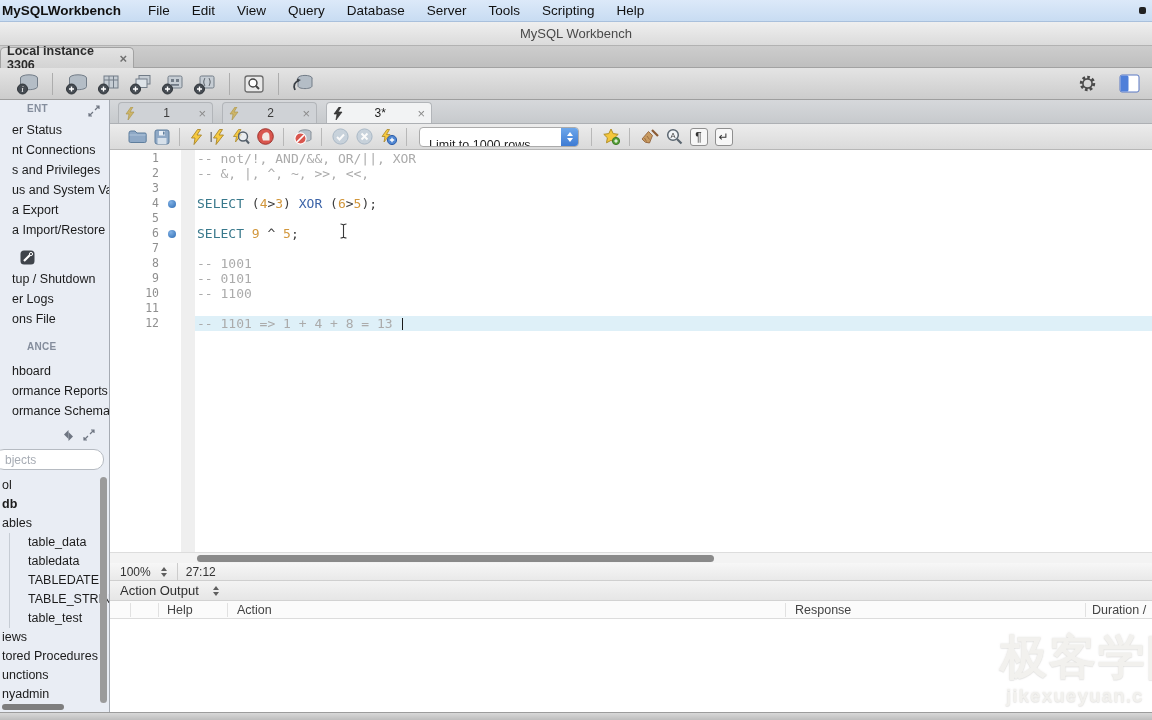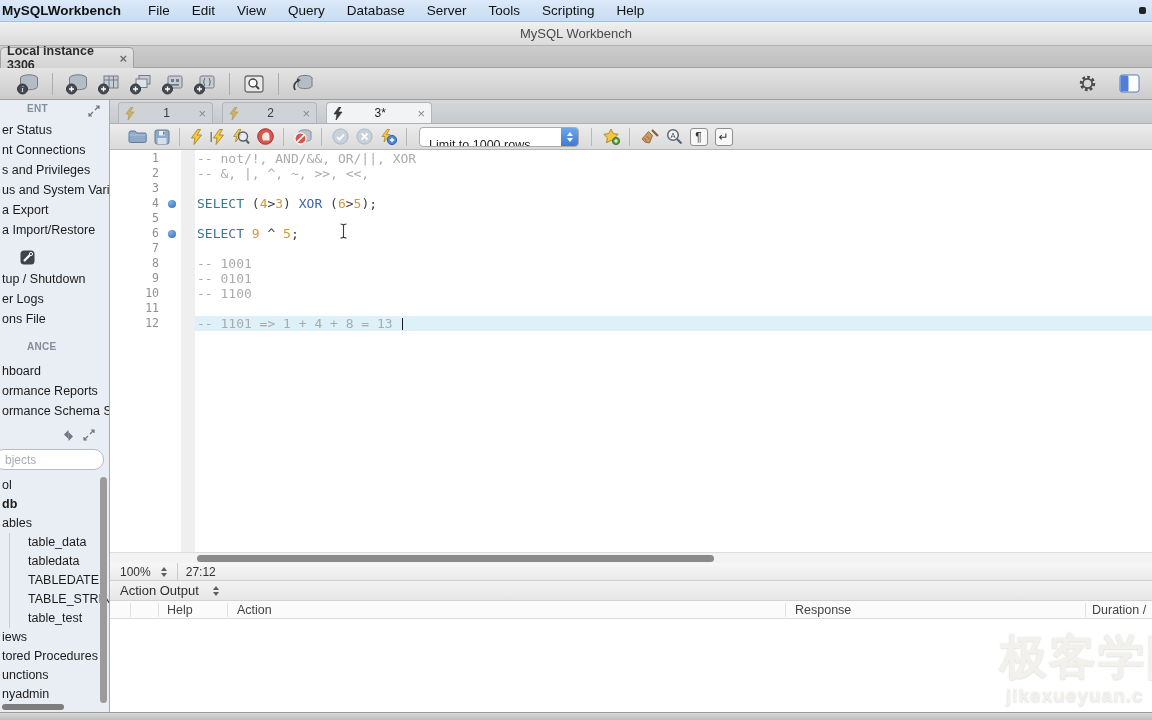--- a/index.html
+++ b/index.html
@@ -34,21 +34,21 @@
     display:flex;align-items:center;padding-left:12px;}
   .mti{display:inline-flex;align-items:center;justify-content:center;margin:0 4px;}
   .msep{width:1px;height:22px;background:#ADADAD;margin:0 8px;}
   #mt-right{margin-left:auto;display:flex;align-items:center;gap:14px;padding-right:8px;}
 
   
   #sidebar{position:absolute;left:0;top:100px;width:110px;height:612px;
     background:#E9EDF4;border-right:1px solid #A6ABB3;font-size:12.5px;color:#1B1B1B;overflow:hidden;}
   .sb-header{position:absolute;left:0;width:110px;height:14px;font-size:10px;font-weight:bold;
     color:#848D9C;letter-spacing:.3px;padding-left:2px;margin-left:25px;}
-  .sb-item{position:absolute;left:0;width:110px;height:20px;line-height:20px;padding-left:2px;white-space:nowrap;}
+  .sb-item{position:absolute;left:0;width:110px;height:20px;line-height:20px;padding-left:12px;white-space:nowrap;}
   #sb-expand1{position:absolute;left:88px;top:5px;}
   #sb-wrench{position:absolute;left:20px;top:150px;}
   #sb-icons2{position:absolute;left:62px;top:329px;display:flex;gap:8px;}
   #sb-search{position:absolute;left:-6px;top:349px;width:110px;height:21px;border:1px solid #B6BBC2;
     border-radius:10px;background:#fff;font-size:12px;color:#555;padding:0 6px 0 10px;outline:none;
     font-family:"Liberation Sans",sans-serif;}
   #sb-search::placeholder{color:#A7ACB4;}
   #tree{position:absolute;left:0;top:376px;width:102px;}
   .tree-item{height:19px;line-height:19px;padding-left:2px;white-space:nowrap;font-size:12.5px;}
   .tree-item.child{padding-left:18px;border-left:1px solid #C6CCD4;margin-left:9px;}

